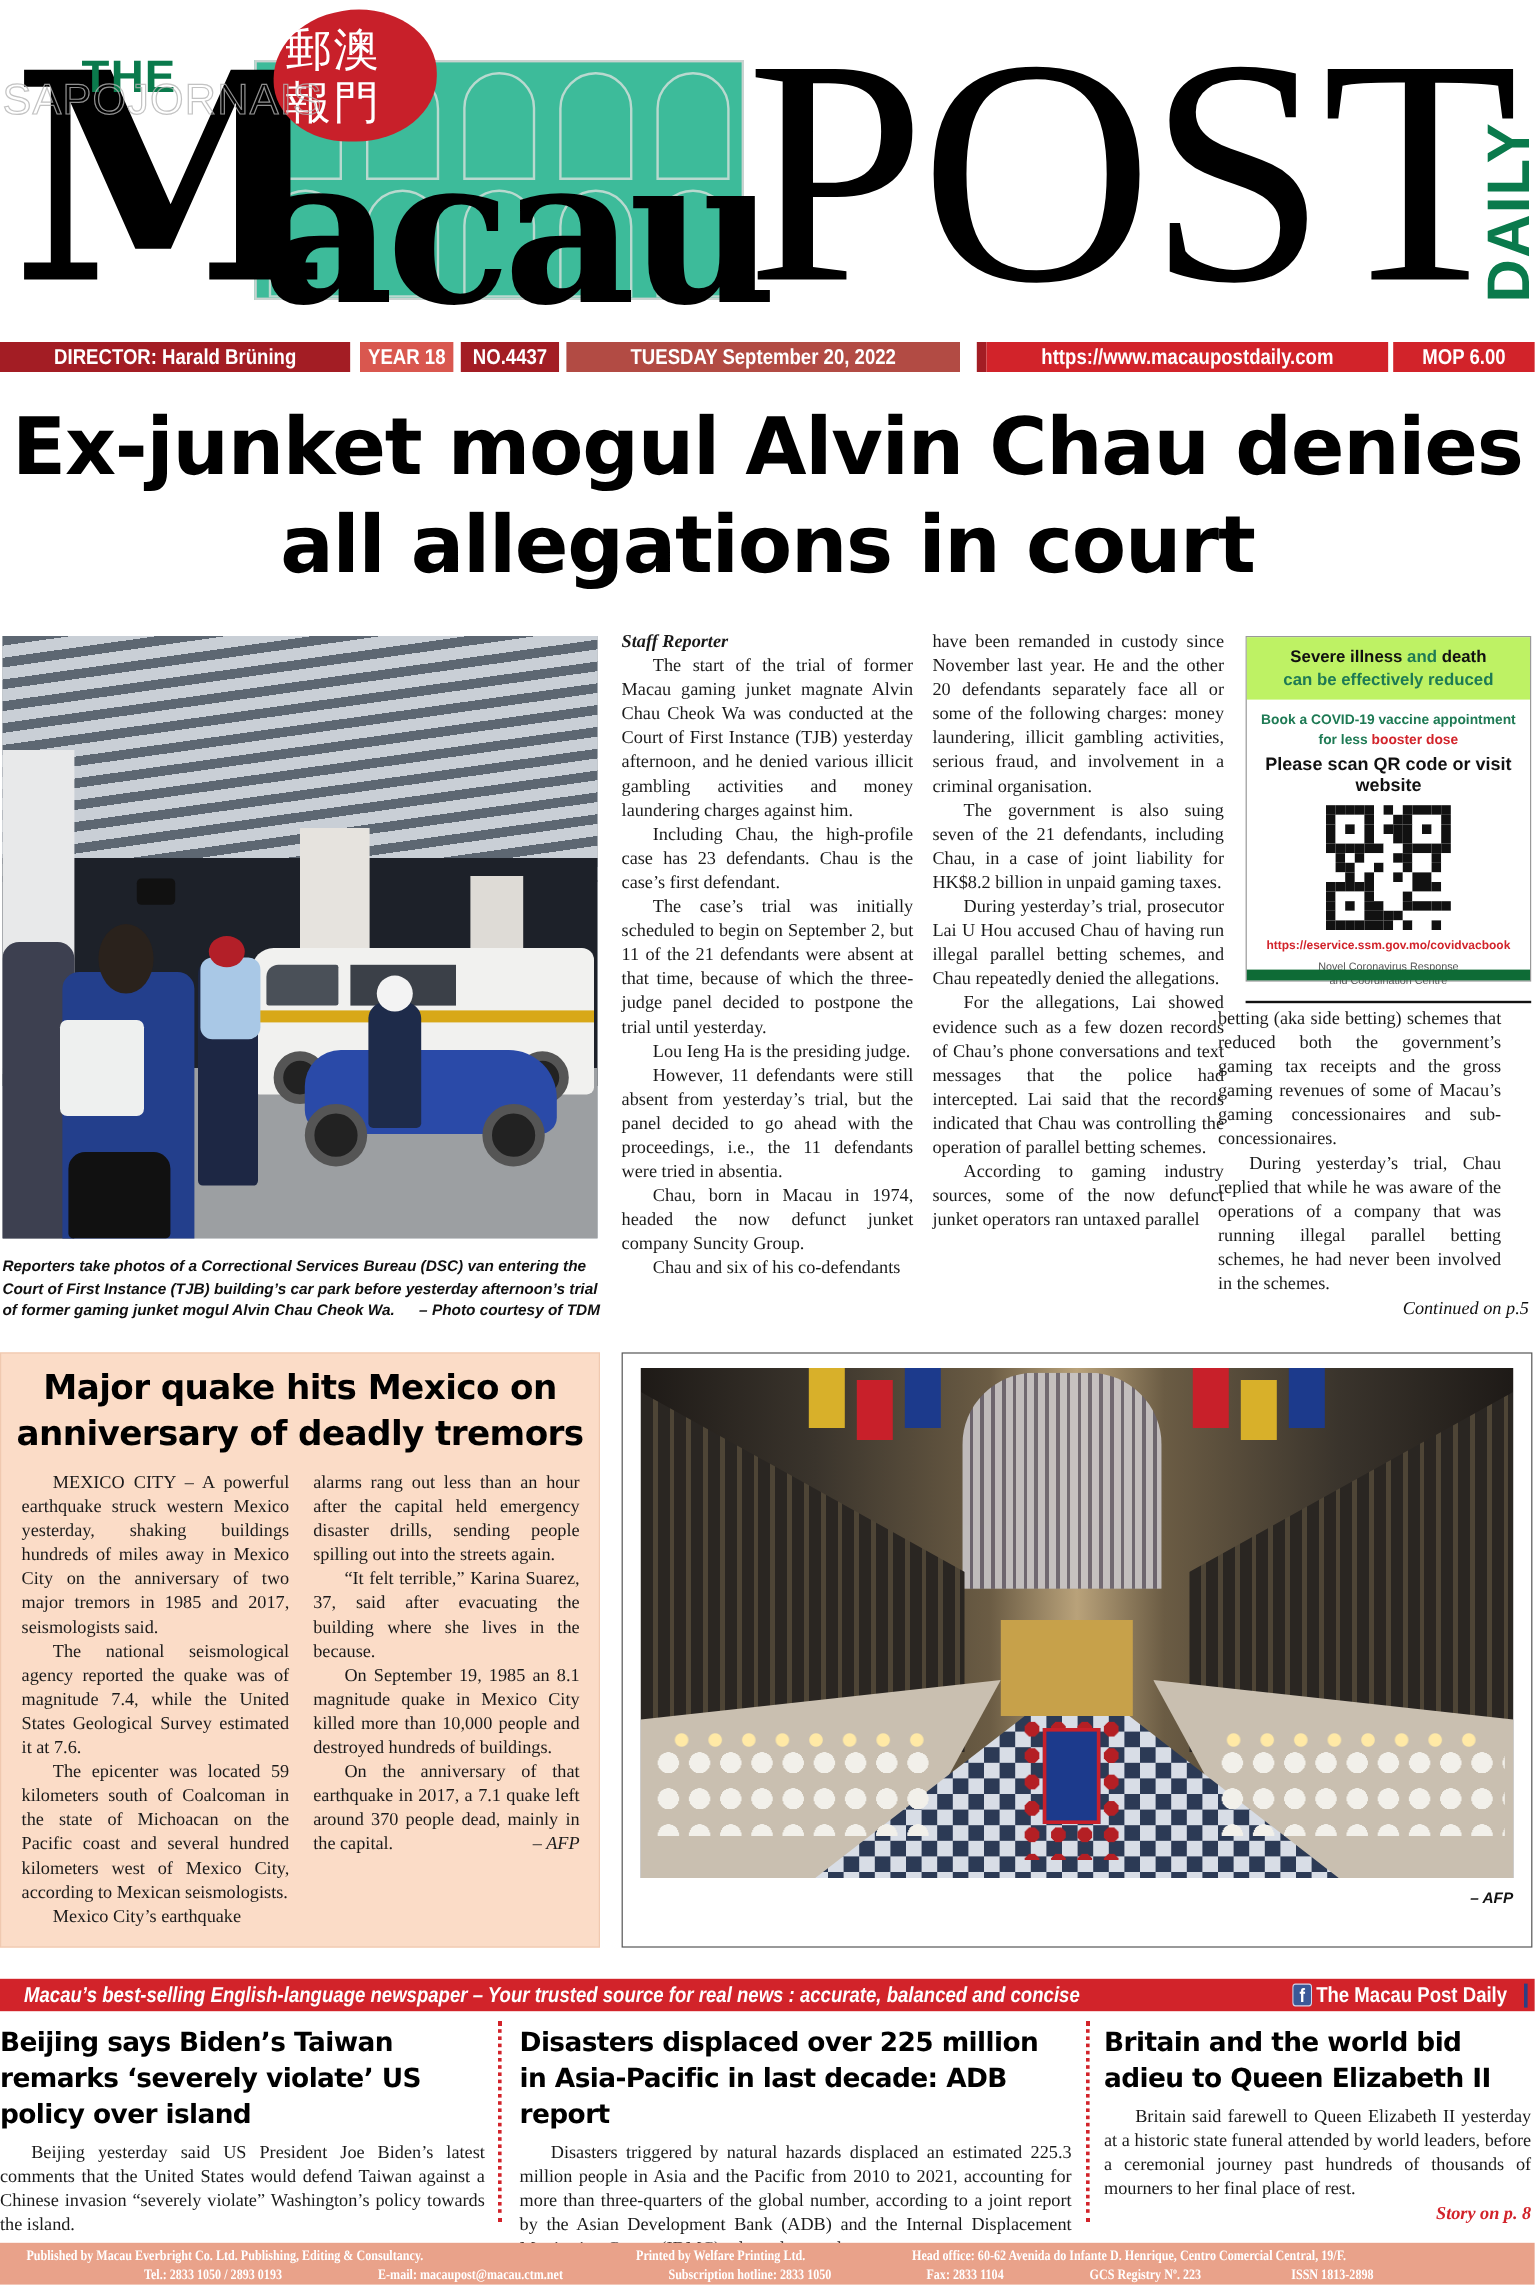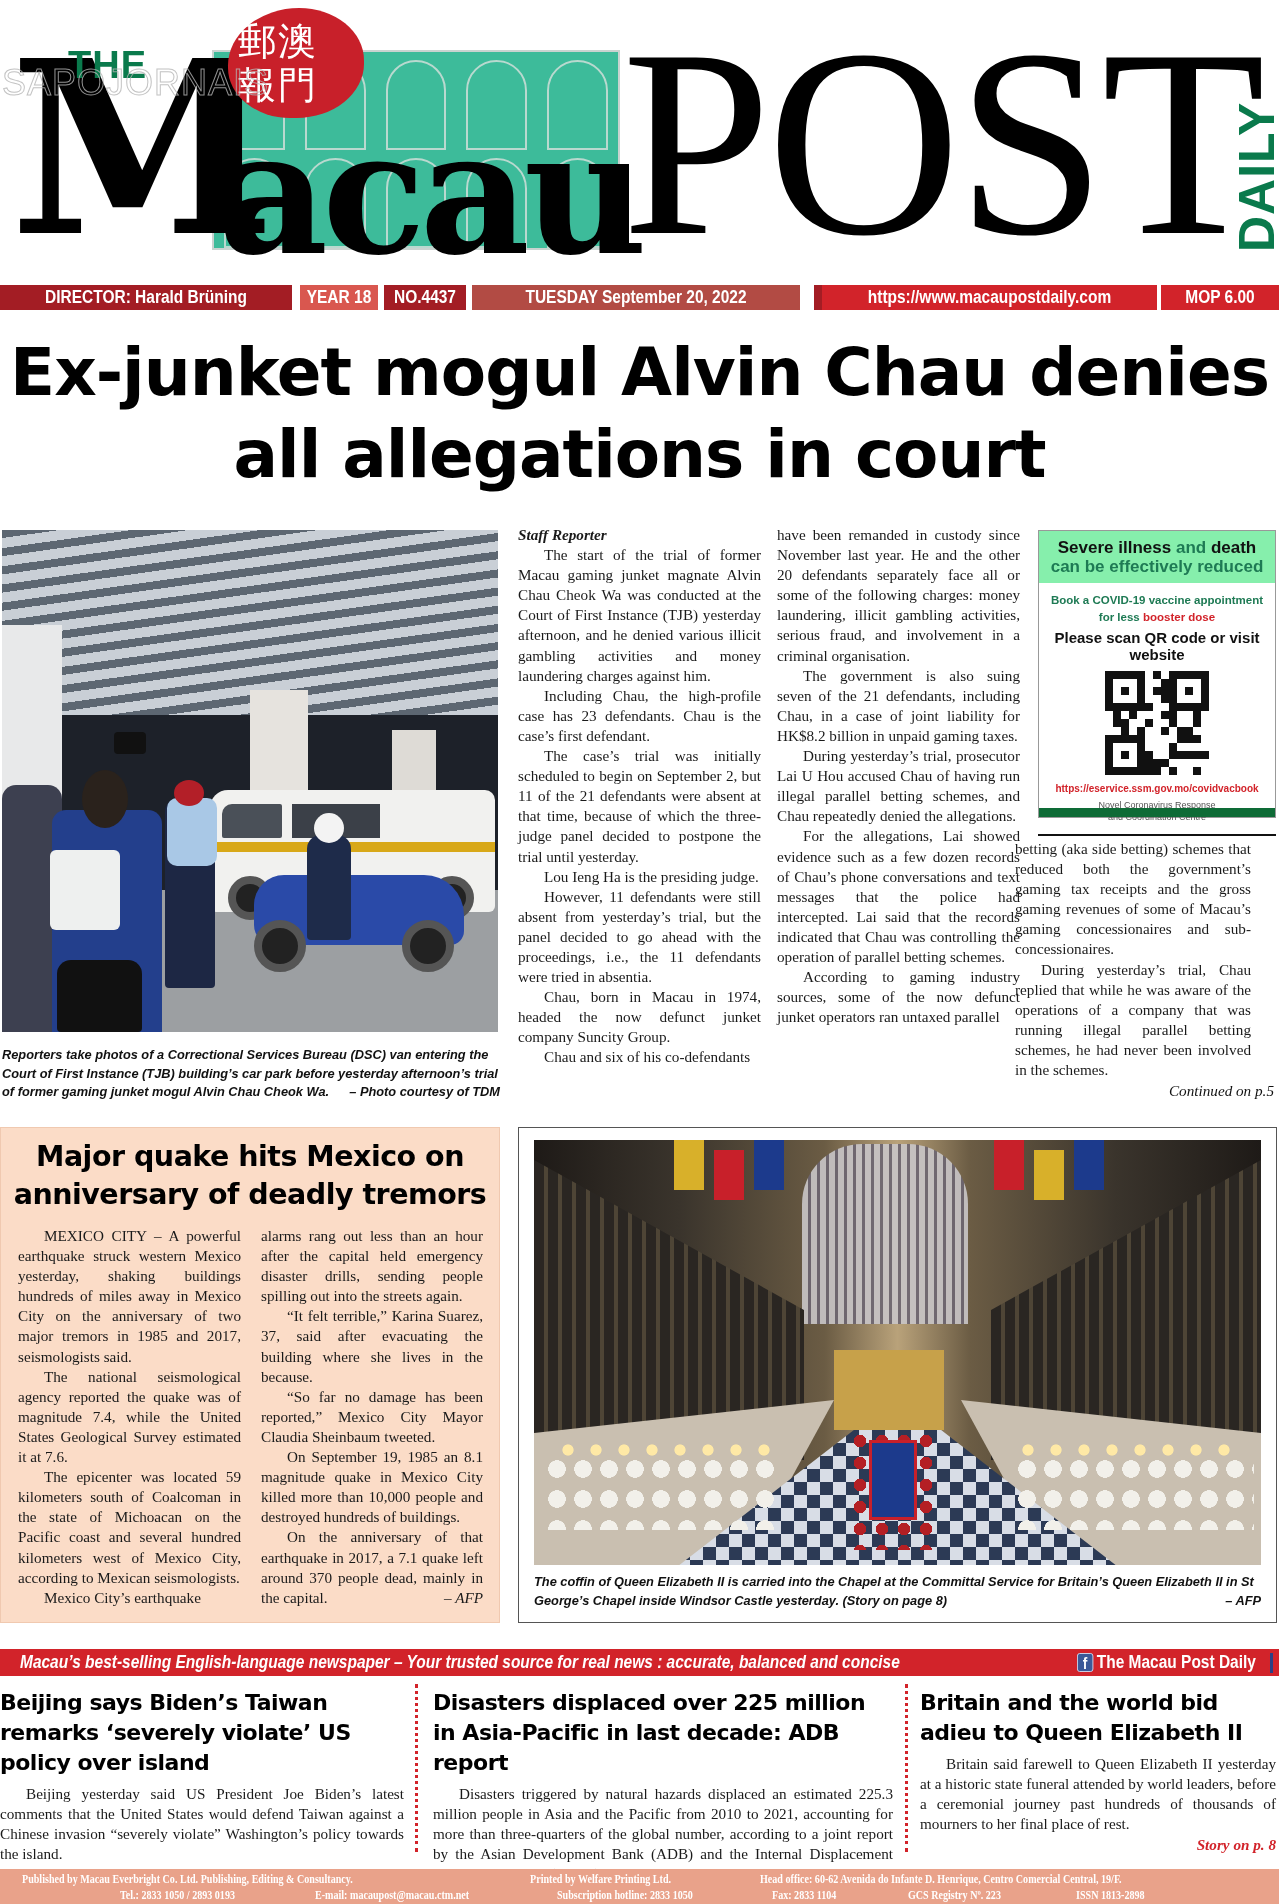--- a/index.html
+++ b/index.html
@@ -63,21 +63,21 @@
   .lead-caption .credit { float: right; }
 
   
   .col { position: absolute; font-family: "Liberation Serif", serif; font-size: 15.2px; line-height: 20.1px; text-align: justify; color: #1a1a1a; }
   .col p { text-indent: 26px; }
   .col p.noind { text-indent: 0; }
   .byline { font-style: italic; font-weight: 700; text-indent: 0 !important; }
 
   
   .covid-ad { position: absolute; left: 1038px; top: 530px; width: 238px; height: 288px; border: 1px solid #999; background: #fff; font-family: "Liberation Sans", sans-serif; text-align: center; }
-  .covid-top { background: #86efac; height: 52px; padding-top: 7px; font-weight: 700; font-size: 17px; line-height: 19px; color: #111; }
+  .covid-top { background: #bef264; height: 52px; padding-top: 7px; font-weight: 700; font-size: 14px; line-height: 19px; color: #111; }
   .covid-top .g { color: #1e7a54; }
   .covid-book { margin-top: 9px; font-weight: 700; font-size: 11.5px; line-height: 17px; color: #1e7a54; }
   .covid-book .r { color: #d2232a; }
   .covid-scan { font-weight: 700; font-size: 15px; color: #111; margin-top: 3px; }
   .qr { width: 104px; height: 104px; margin: 8px auto 0; display: grid; grid-template-columns: repeat(13, 1fr); grid-template-rows: repeat(13, 1fr); gap: 0; }
   .qr i { display: block; }
   .covid-url { margin-top: 8px; font-weight: 700; font-size: 10px; color: #d2232a; }
   .covid-org { margin-top: 5px; font-size: 9px; line-height: 12px; color: #555; }
   .covid-bar { position: absolute; left: 0; bottom: 0; width: 100%; height: 9px; background: #0e6b36; }
   .hr-black { position: absolute; left: 1038px; top: 834px; width: 238px; height: 2px; background: #111; }
@@ -446,21 +446,20 @@
 </h2>
 <div class="col" style="left:18px;top:1226px;width:223px;">
   <p>MEXICO CITY – A powerful earthquake struck western Mexico yesterday, shaking buildings hundreds of miles away in Mexico City on the anniversary of two major tremors in 1985 and 2017, seismologists said.</p>
   <p>The national seismological agency reported the quake was of magnitude 7.4, while the United States Geological Survey estimated it at 7.6.</p>
   <p>The epicenter was located 59 kilometers south of Coalcoman in the state of Michoacan on the Pacific coast and several hundred kilometers west of Mexico City, according to Mexican seismologists.</p>
   <p>Mexico City’s earthquake</p>
 </div>
 <div class="col" style="left:261px;top:1226px;width:222px;">
   <p class="noind">alarms rang out less than an hour after the capital held emergency disaster drills, sending people spilling out into the streets again.</p>
   <p>“It felt terrible,” Karina Suarez, 37, said after evacuating the building where she lives in the because.</p>
-  <p>“So far no damage has been reported,” Mexico City Mayor Claudia Sheinbaum tweeted.</p>
   <p>On September 19, 1985 an 8.1 magnitude quake in Mexico City killed more than 10,000 people and destroyed hundreds of buildings.</p>
   <p><span>On the anniversary of that earthquake in 2017, a 7.1 quake left around 370 people dead, mainly in the capital.</span> <i style="float:right;">– AFP</i></p>
 </div>
 
 <div class="chapel-frame"></div>
 <div class="chapel">
   <div class="ch-vault"></div>
   <div class="ch-window"></div>
   <div class="ch-stall-l"></div>
   <div class="ch-stall-r"></div>
@@ -475,21 +474,20 @@
   <div class="ch-pews-r"></div>
   <div class="ch-floor"></div>
   <div class="ch-choir" style="left:10px;top:320px;width:230px;"></div>
   <div class="ch-choir" style="left:480px;top:320px;width:240px;"></div>
   <div class="ch-candles" style="left:20px;top:300px;width:220px;"></div>
   <div class="ch-candles" style="left:480px;top:300px;width:230px;"></div>
   <div class="ch-bearers"></div>
   <div class="ch-coffin"></div>
 </div>
 <div class="chapel-caption">
-  <span>The coffin of Queen Elizabeth II is carried into the Chapel at the Committal Service for Britain’s Queen Elizabeth II in St George’s Chapel inside Windsor Castle yesterday. (Story on page 8)</span>
   <span class="credit">– AFP</span>
 </div>
 
 <div class="slogan-bar">
   <span class="slogan-text">Macau’s best-selling English-language newspaper  – Your trusted source for real news : accurate, balanced and concise</span>
   <span class="fb-wrap">
     <span class="fb-icon">f</span>
     <span>The Macau Post Daily</span>
   </span>
   <span class="fb-endbar"></span>

